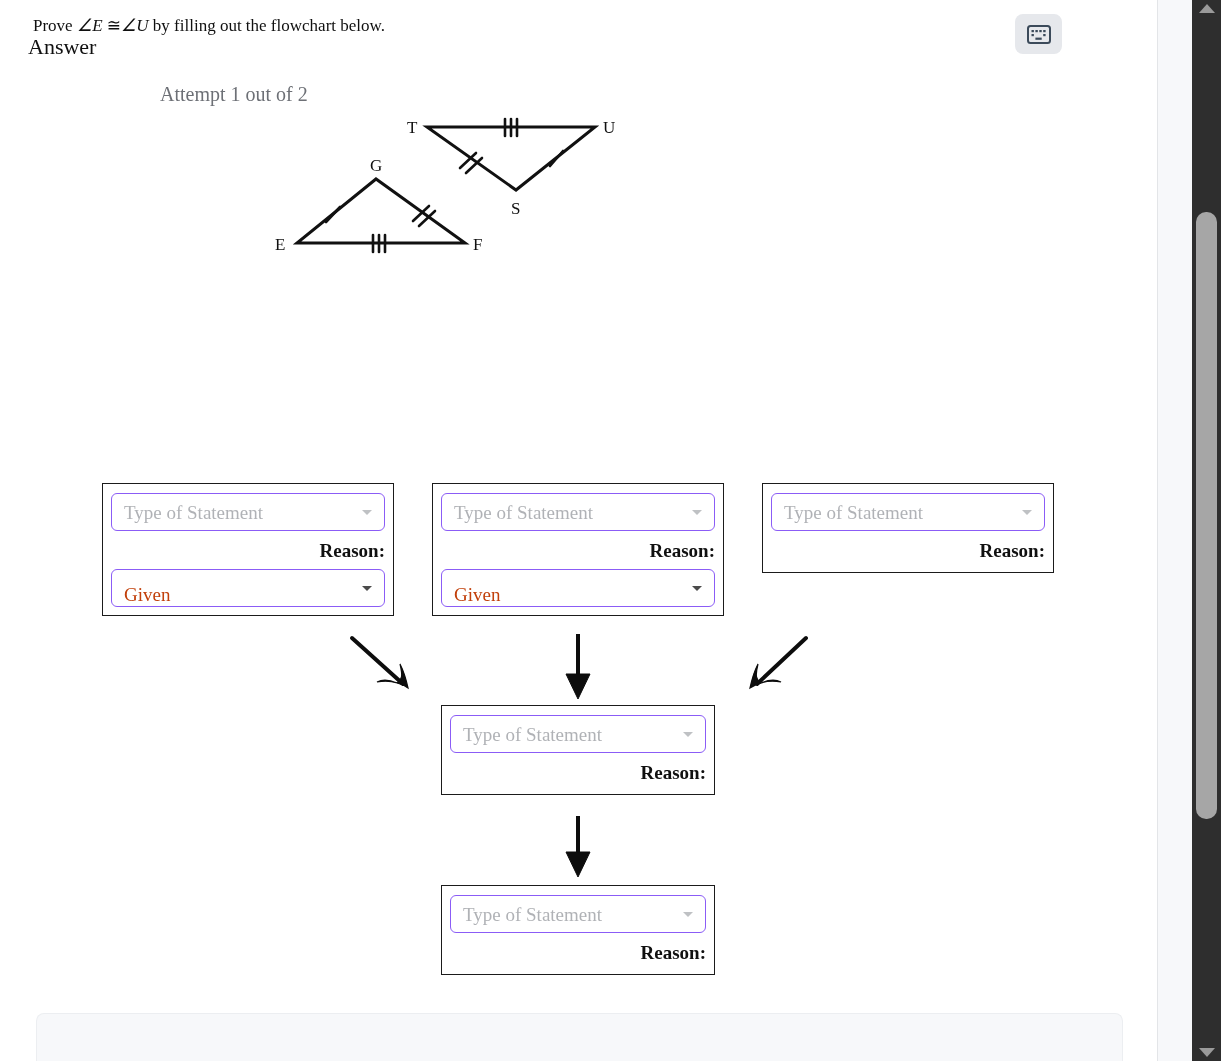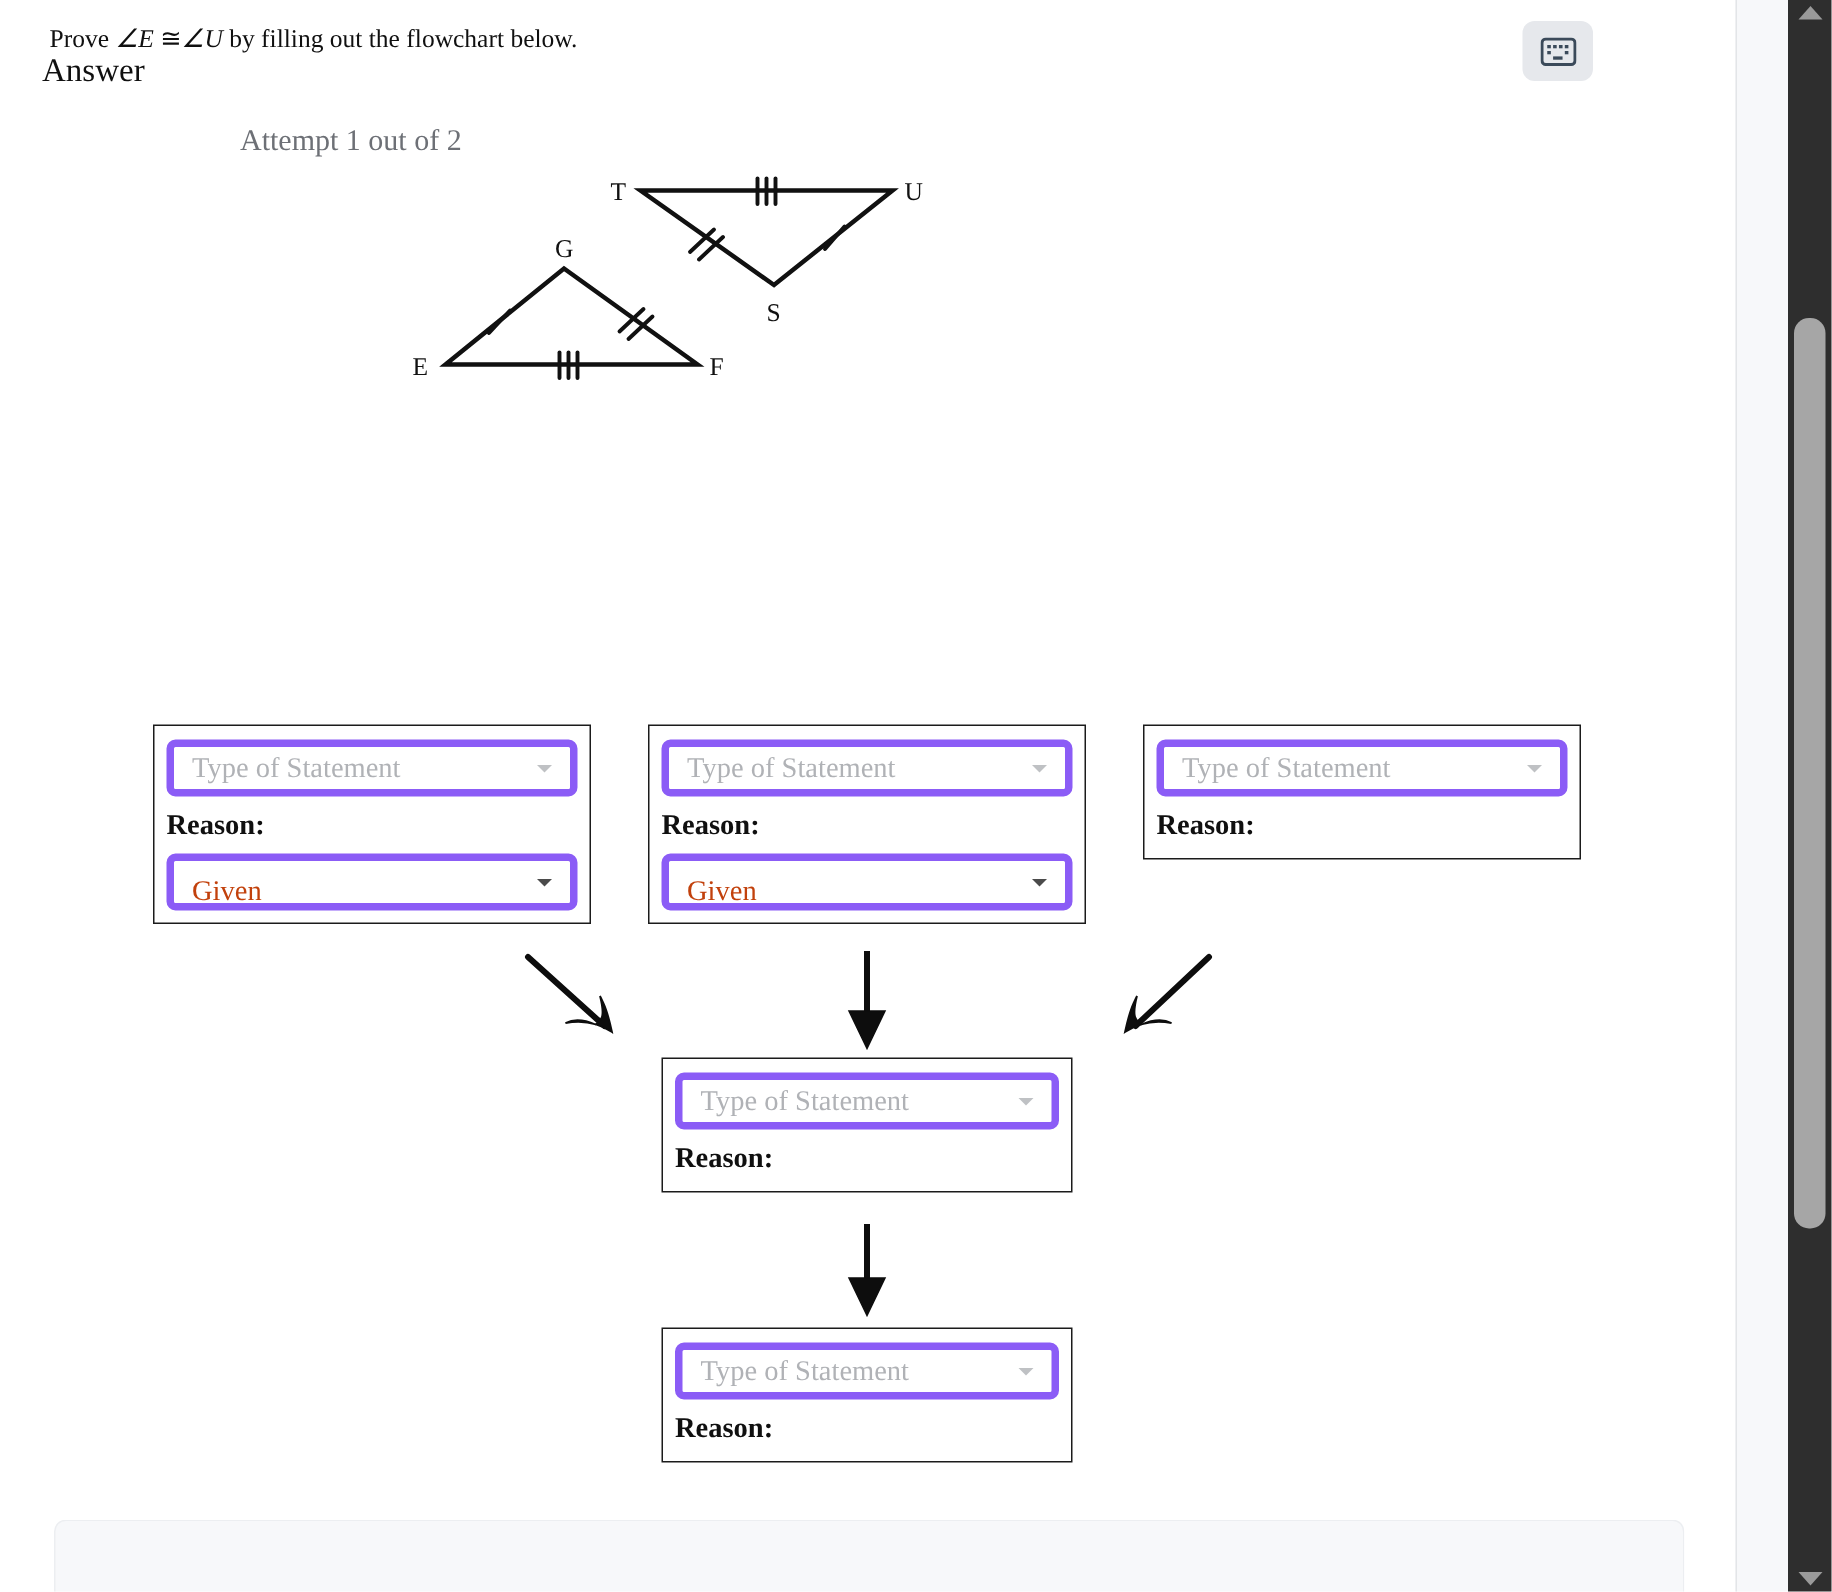--- a/index.html
+++ b/index.html
@@ -57,39 +57,39 @@
   .fbox{
     position:absolute;
     box-sizing:border-box;
     border:1.6px solid #1b1b1b;
     background:#ffffff;
     padding:9px 8px 8px 8px;
   }
   .sel{
     box-sizing:border-box;
     width:100%;height:38px;
-    border:5px solid #8b5cf6;
+    border:1px solid #8b5cf6;
     border-radius:6px;
     background:#fff;
     display:flex;align-items:center;
     padding:0 12px;
     position:relative;
   }
   .sel .txt{font-size:19px;line-height:1;}
   .sel.placeholder .txt{color:#b0b2b6;}
   .sel.filled .txt{color:#c2410c;margin-top:12px;}
   .caret{
     position:absolute;right:12px;top:50%;margin-top:-2px;
     width:0;height:0;
     border-left:5px solid transparent;border-right:5px solid transparent;
   }
   .sel.placeholder .caret{border-top:5px solid #bfc1c4;}
   .sel.filled .caret{border-top:5px solid #4b4b4b;}
   .reason{
-    text-align:left;font-size:19px;color:#101010;
+    text-align:right;font-size:19px;color:#101010;
     margin:9px 0 7px 0;font-weight:600;
   }
   
   .arrow{position:absolute;}
   
   #answer-panel{
     position:absolute;left:36px;top:1013px;width:1085px;height:48px;
     background:#f7f8fa;border:1px solid #eceef1;border-bottom:none;
     border-radius:8px 8px 0 0;
     overflow:hidden;

